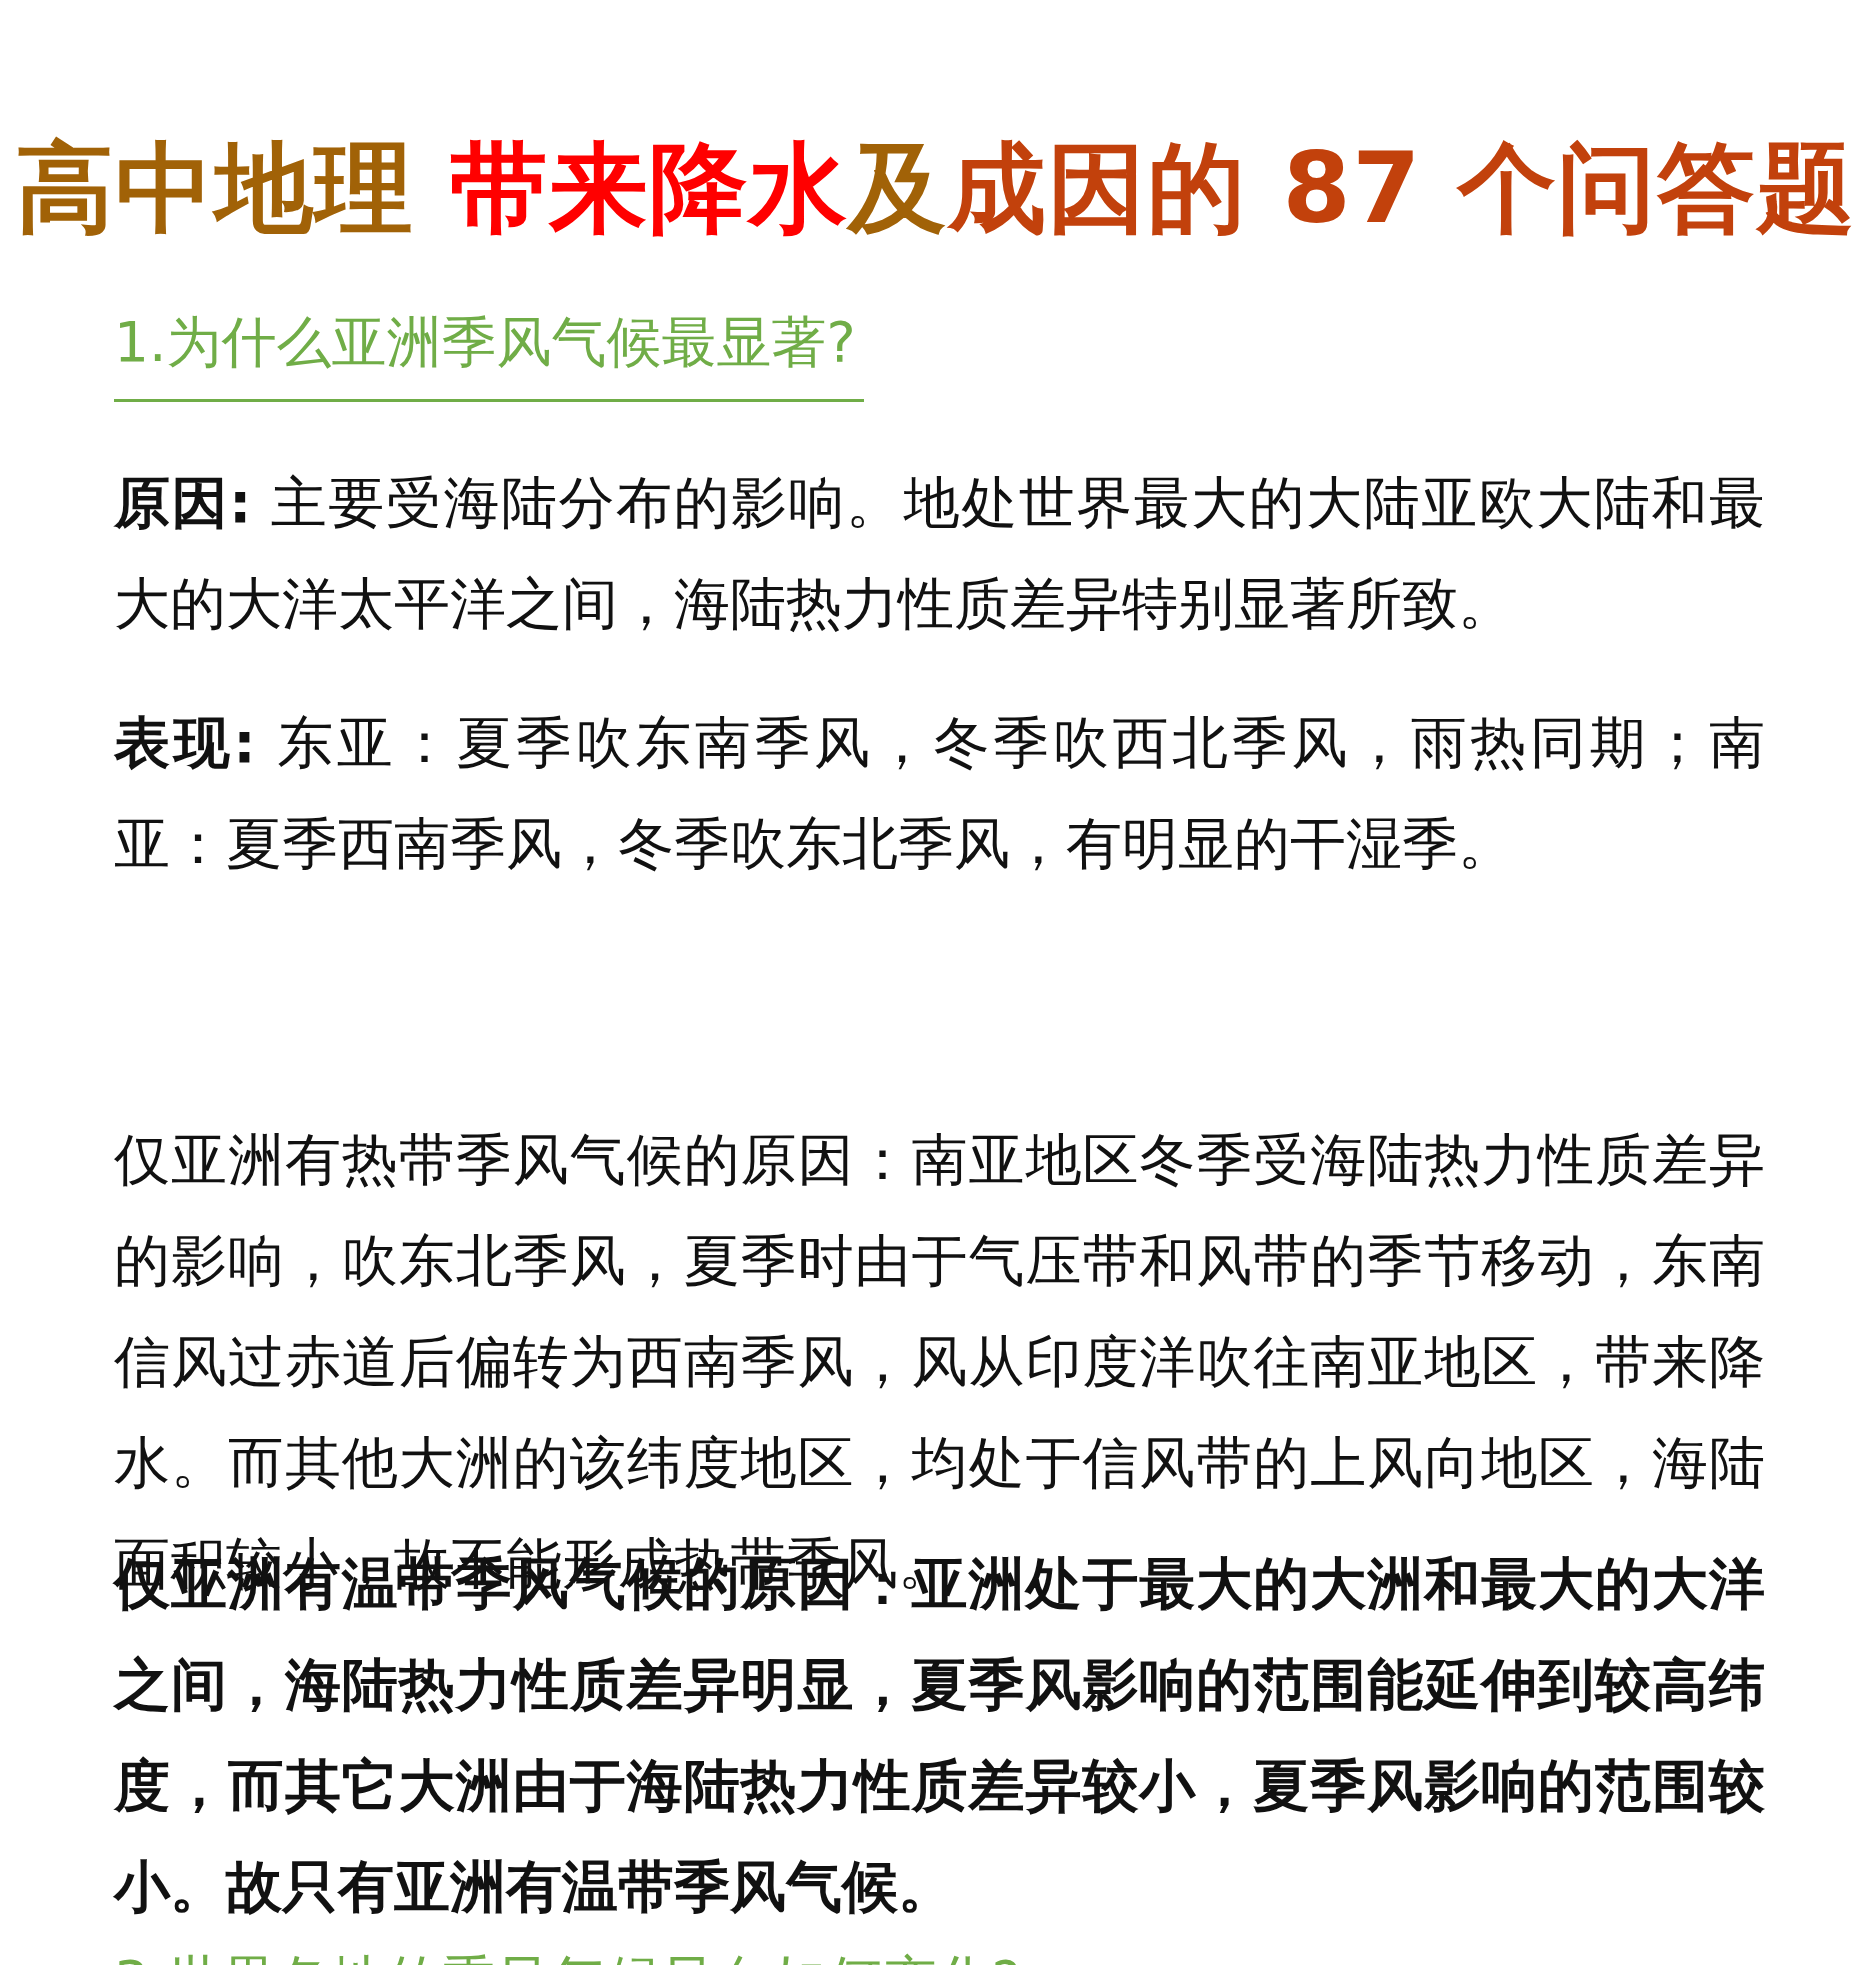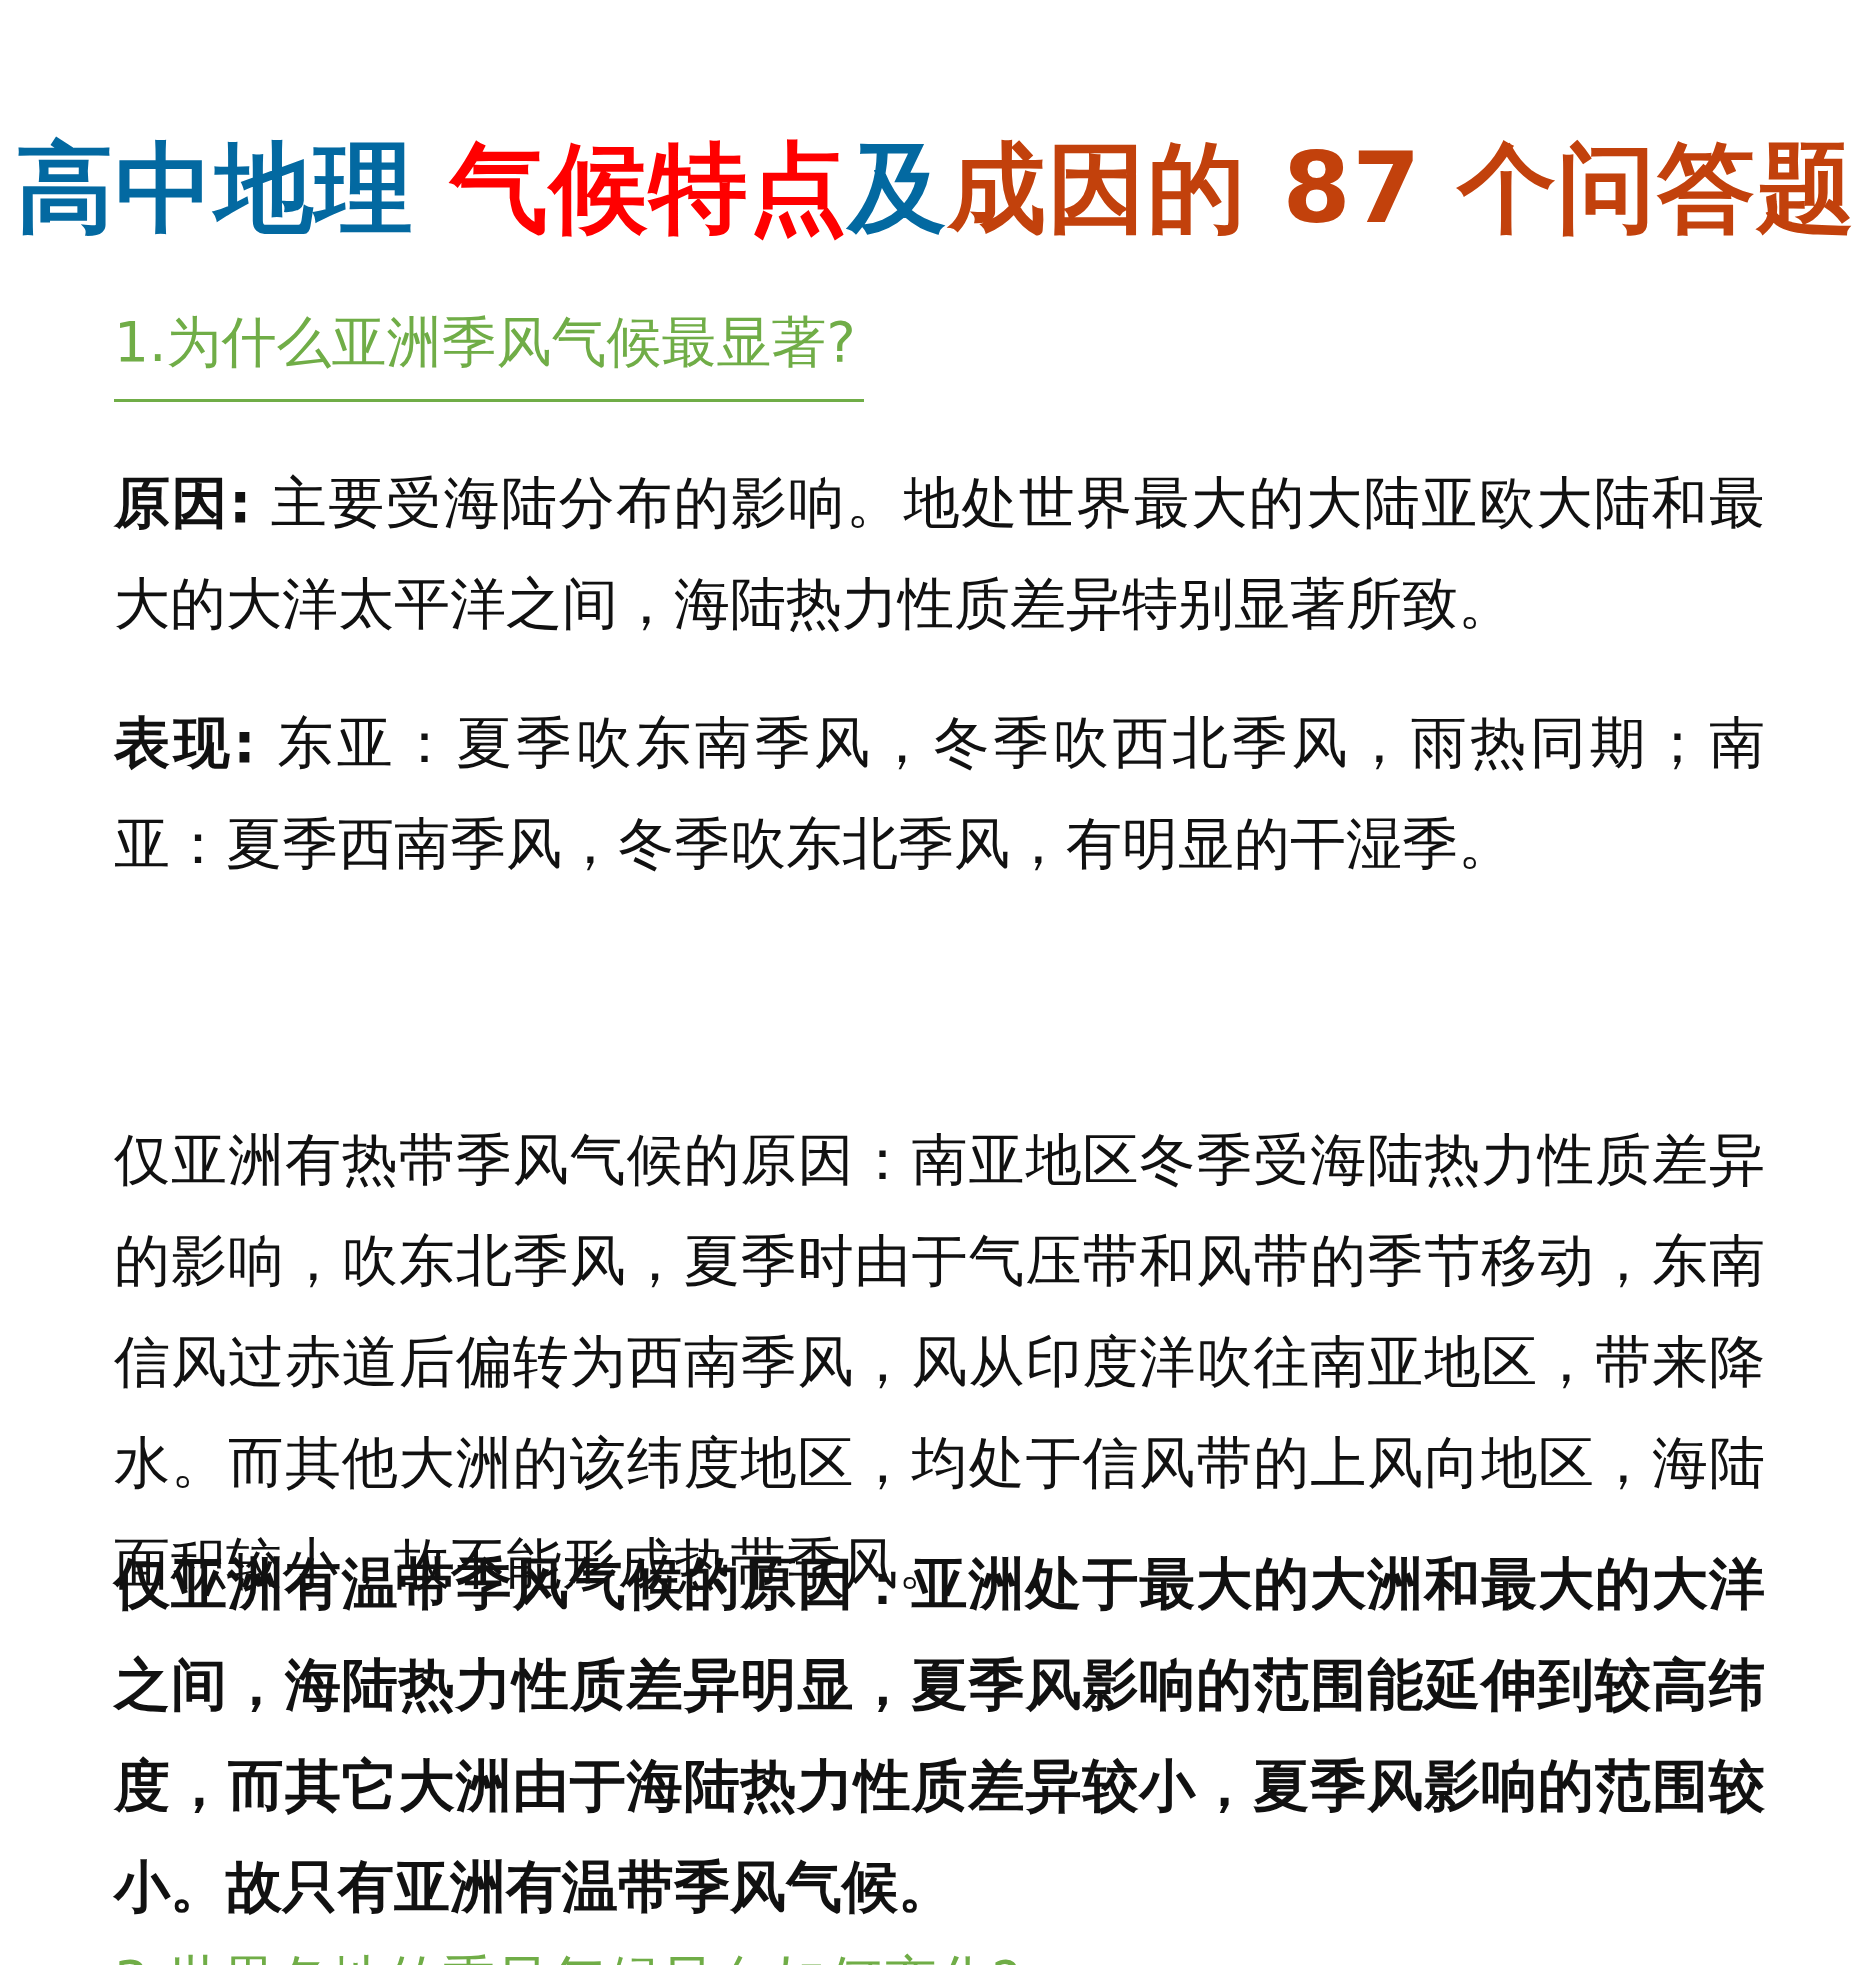--- a/index.html
+++ b/index.html
@@ -1,38 +1,38 @@
 <!DOCTYPE html>
 <html style="font-size:6.3px"><head>
 <meta charset="utf-8">
 <style>
   html, body { margin: 0; padding: 0; background: #ffffff; }
   body { width: 1872px; height: 2647px; position: relative; overflow: hidden;
          font-family: "DejaVu Sans", "Liberation Sans", sans-serif; color: #111; }
   .page { position: absolute; left: 0; top: 0; width: 1872px; height: 2647px; }
   .title { position: absolute; top: 118px; left: 0; width: 1872px; text-align: center;
            font-size: 98px; font-weight: bold; line-height: 141px; letter-spacing: 1.6px; white-space: nowrap; }
-  .title .black { color: #0369a1; }
+  .title .black { color: #a16207; }
   .title .red { color: #FF0000; }
   .title .blue { color: #c2410c; }
   .heading { position: absolute; left: 114px; font-size: 55px; line-height: 79px; white-space: nowrap;
              padding-bottom: 17px; padding-right: 7.9px; }
   .heading.green { color: #70AD47; border-bottom: 3.1px solid #70AD47; }
   .heading.blue { color: #4472C4; border-bottom: 3.1px solid #4472C4; }
   .para { position: absolute; left: 114px; width: 1651px; font-size: 56px; line-height: 101px;
           text-align: justify; color: #111; }
   .para b { font-weight: bold; }
 </style>
 </head>
 <body>
 
 <div class="page">
 
   <div class="title">
-    <span class="black">高中地理 </span><span class="red">气候特点</span><span class="black">及</span><span class="blue">成因的 87 个问答题</span>
+    <span class="black">高中地理 </span><span class="red">带来降水</span><span class="black">及</span><span class="blue">成因的 87 个问答题</span>
   </div>
 
   <div class="heading green" style="top:303px;">1.为什么亚洲季风气候最显著?</div>
 
   <div class="para" style="top:452px;">
     <b>原因:</b> <span>主要受海陆分布的影响。地处世界最大的大陆亚欧大陆和最大的大洋太平洋之间，海陆热力性质差异特别显著所致。</span>
   </div>
 
   <div class="para" style="top:692px;">
     <b>表现:</b> <span>东亚：夏季吹东南季风，冬季吹西北季风，雨热同期；南亚：夏季西南季风，冬季吹东北季风，有明显的干湿季。</span>

